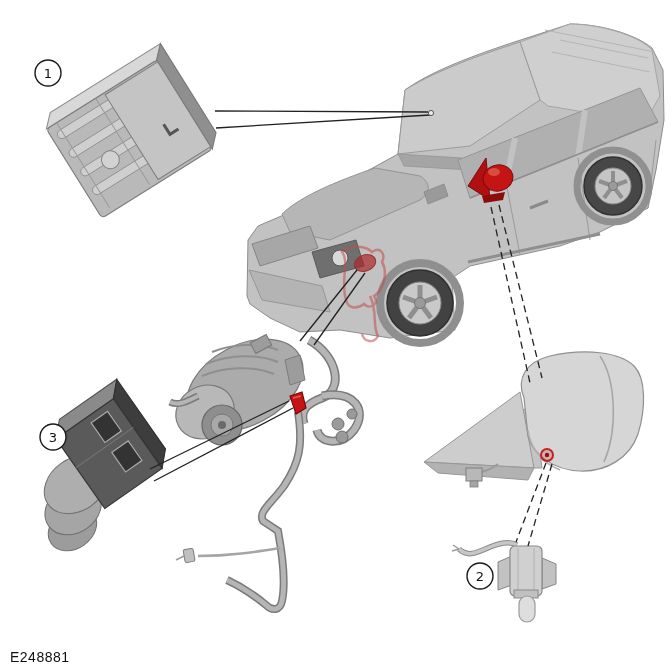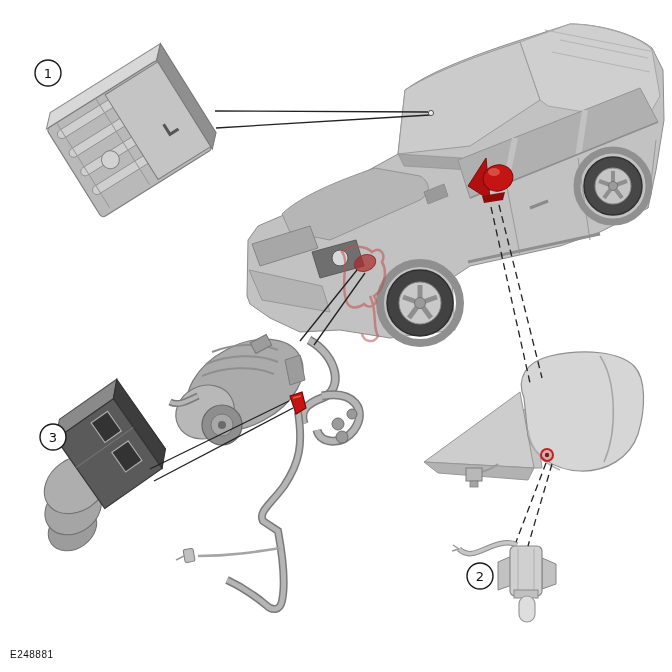--- a/index.html
+++ b/index.html
@@ -9,21 +9,21 @@
     height: 672px;
     background: #ffffff;
     font-family: "Liberation Sans", sans-serif;
     overflow: hidden;
   }
   #stage svg { position: absolute; left: 0; top: 0; }
   .figure-code {
     position: absolute;
     left: 10px;
     top: 649px;
-    font-size: 10px;
+    font-size: 14px;
     letter-spacing: 0.5px;
     color: #111111;
     font-family: "Liberation Sans", sans-serif;
   }
   .callout-num {
     font-family: "DejaVu Sans", sans-serif;
     font-size: 13px;
     fill: #111111;
   }
   .leader { stroke: #222222; stroke-width: 1.3; fill: none; }

